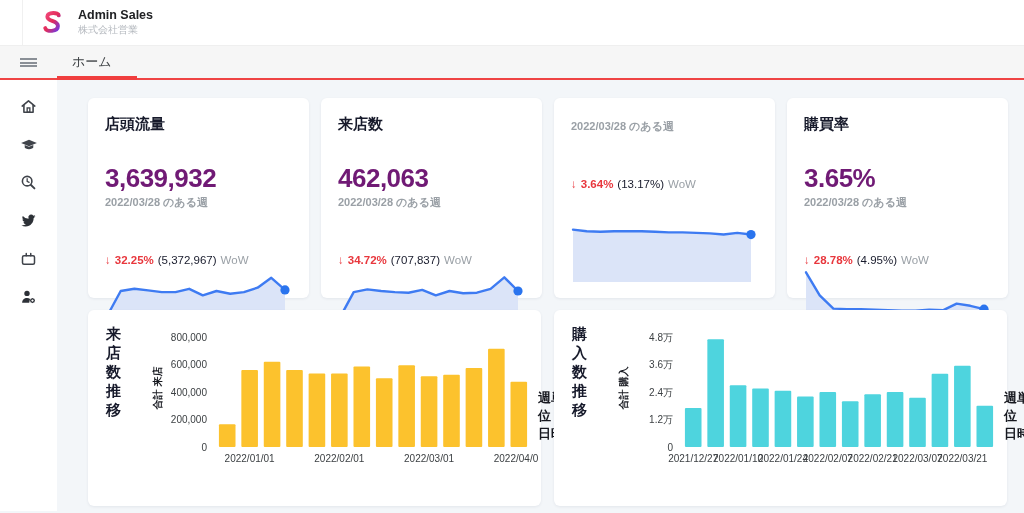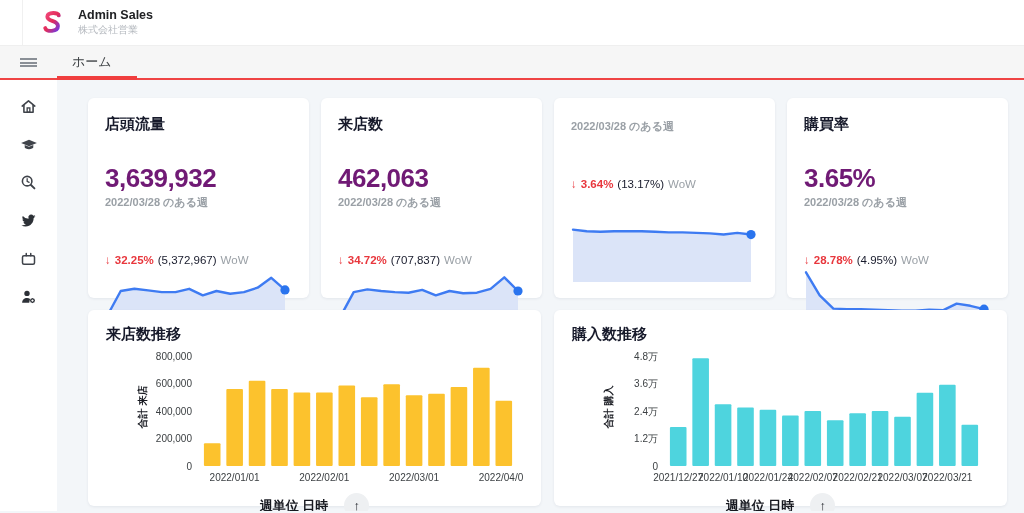--- a/index.html
+++ b/index.html
@@ -54,21 +54,21 @@
   .kpi-change { margin-top:4px; font-size:11.5px; display:flex; gap:4px; align-items:baseline; white-space:nowrap; }
   .chg-arrow { color:#e8373d; font-weight:bold; }
   .chg-pct { color:#e8373d; font-weight:bold;margin-top:40px; }
   .chg-val { color:#171a2b; font-weight:normal; }
   .chg-sfx { color:#9aa0a6; }
   .spark-wrap { margin-top:auto; }
 
   
   .chart-row { display:flex; gap:13px; margin-top:12px; }
   .chart-card { width:453px; height:196px; padding:15px 18px 0 18px;
-    display:flex; flex-direction:column; }
+    display:flex; }
   .chart-title { font-size:15px; font-weight:bold; color:#171a2b; }
   .chart-svg-wrap { margin-top:2px; }
   .chart-footer { display:flex; align-items:center; justify-content:center; gap:16px; margin-top:1px; }
   .footer-label { font-size:13px; font-weight:bold; color:#16181f; }
   .sort-btn { width:25px; height:25px; border-radius:50%; background:#eef0f2; border:none;
     color:#16181f; font-size:13px; line-height:1; cursor:pointer; display:flex;
     align-items:center; justify-content:center; }
 </style>
 </head>
 <body>

